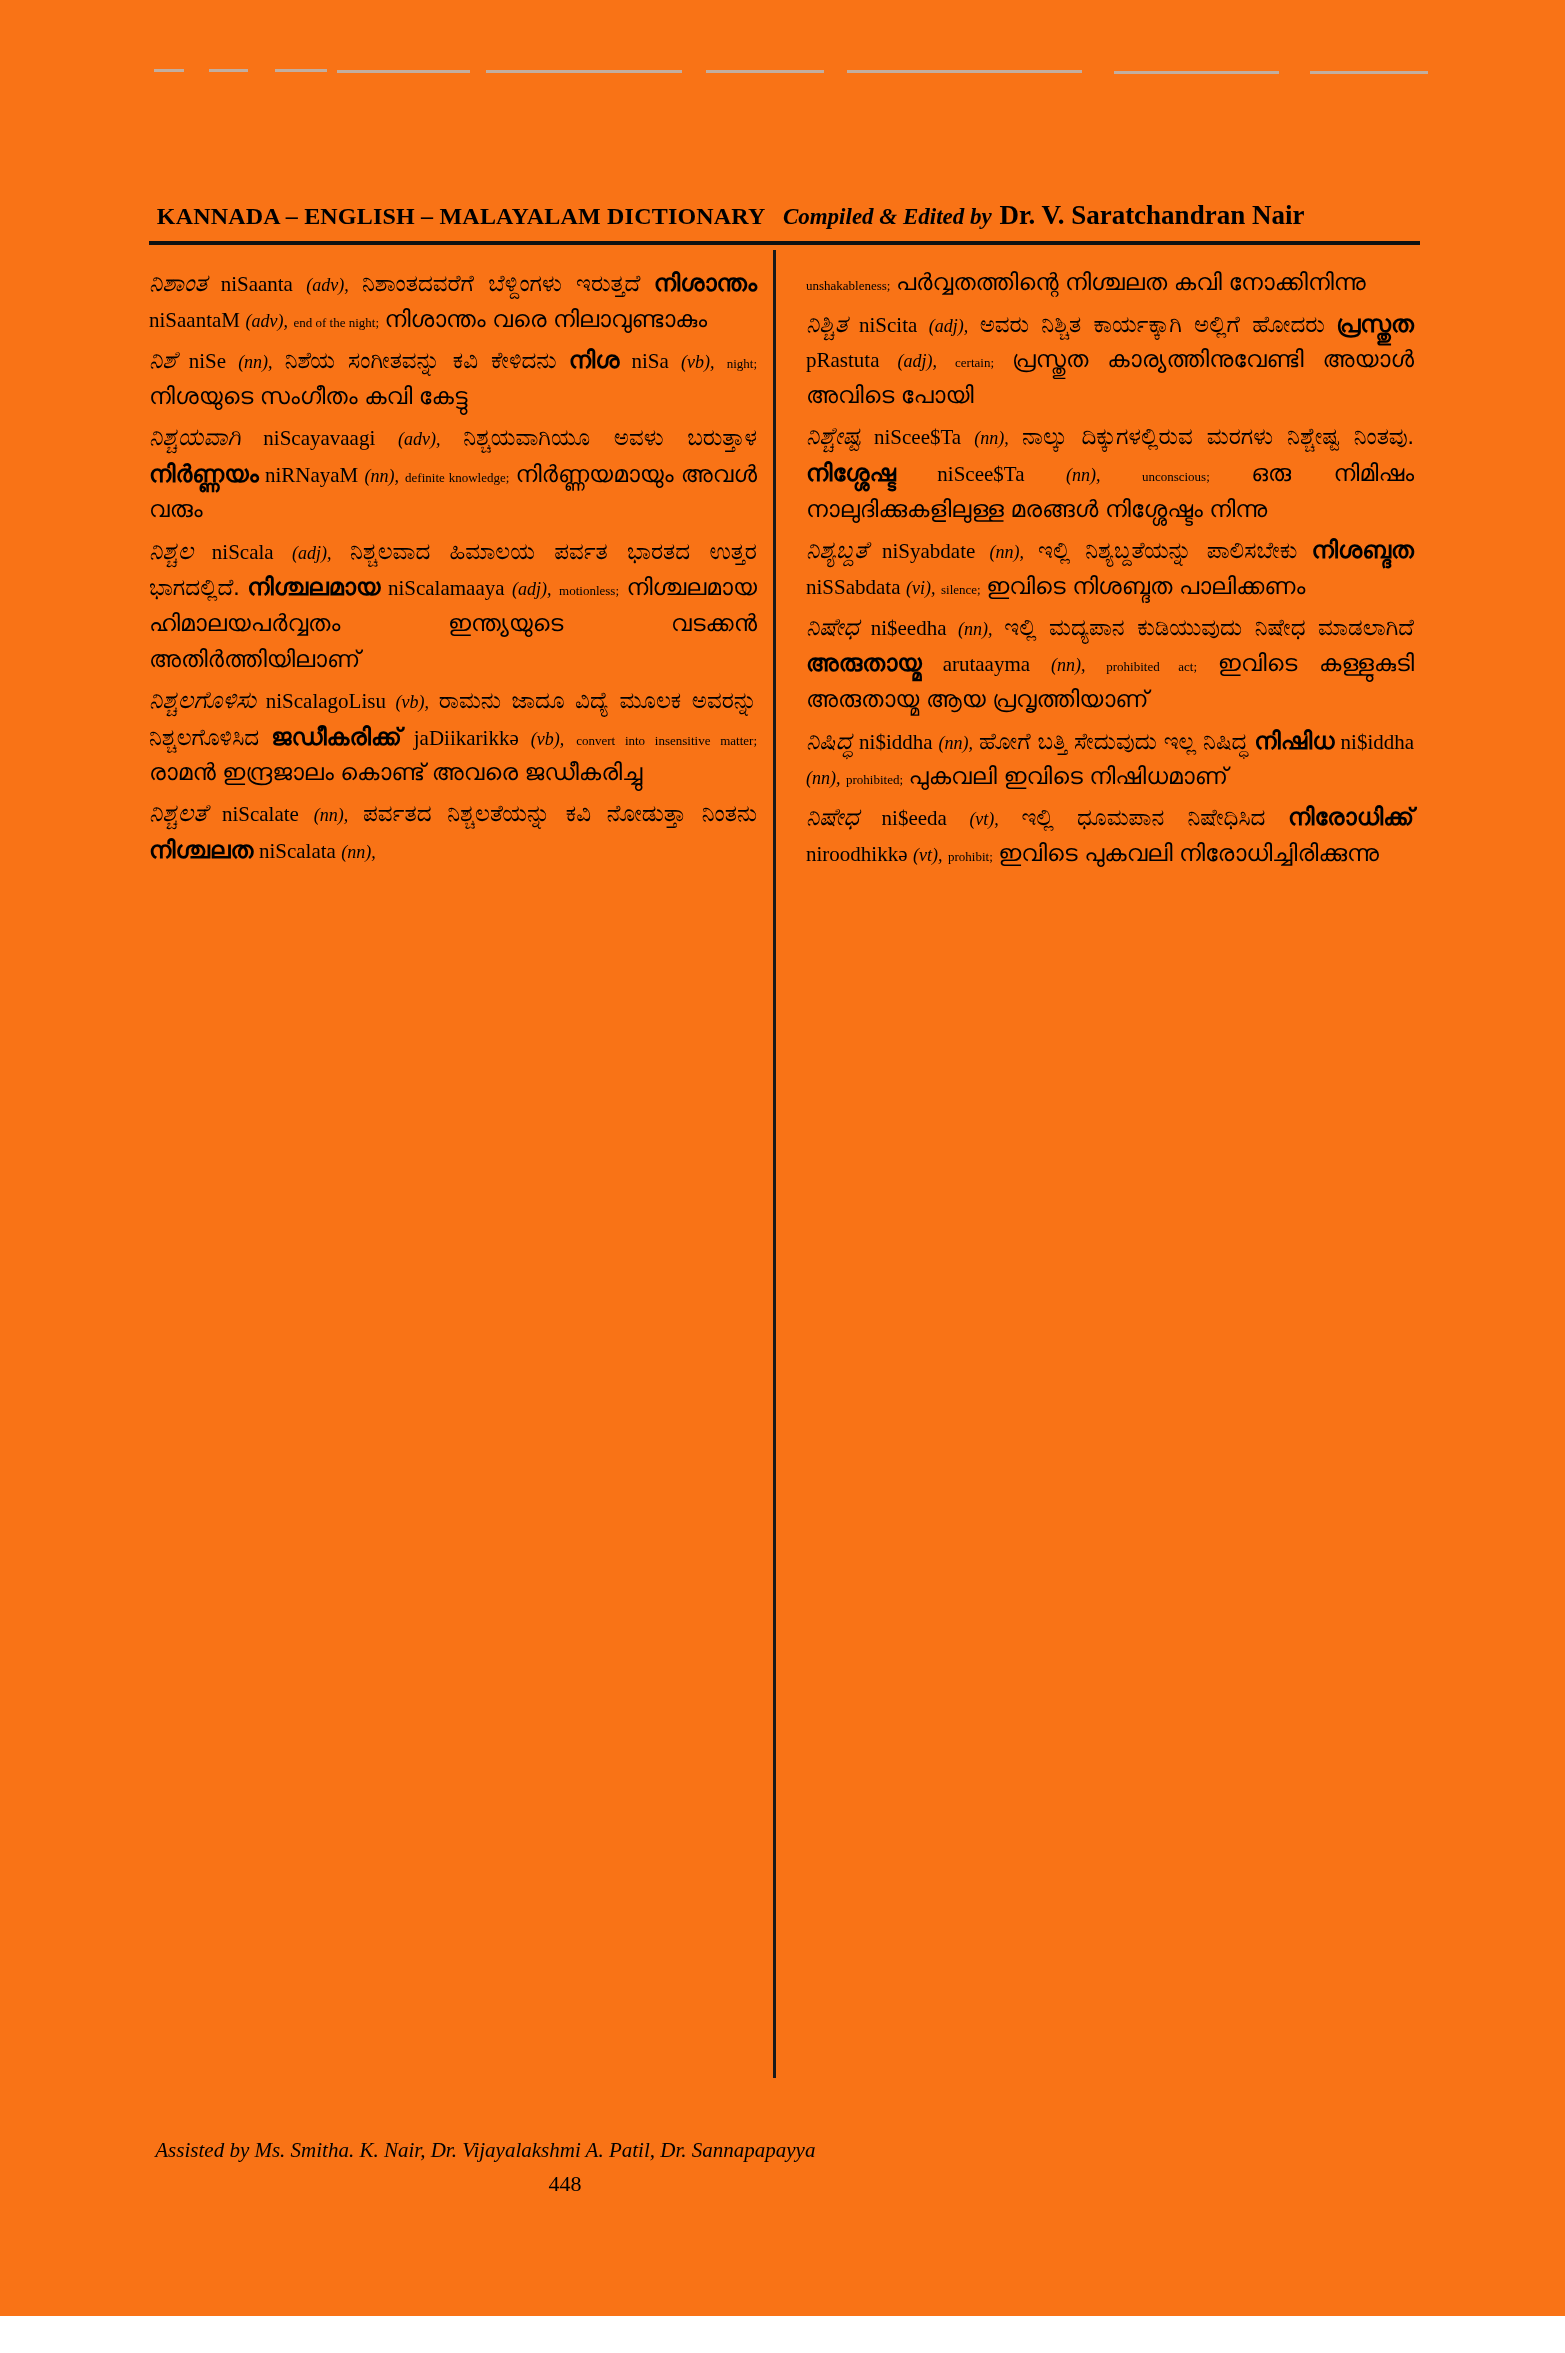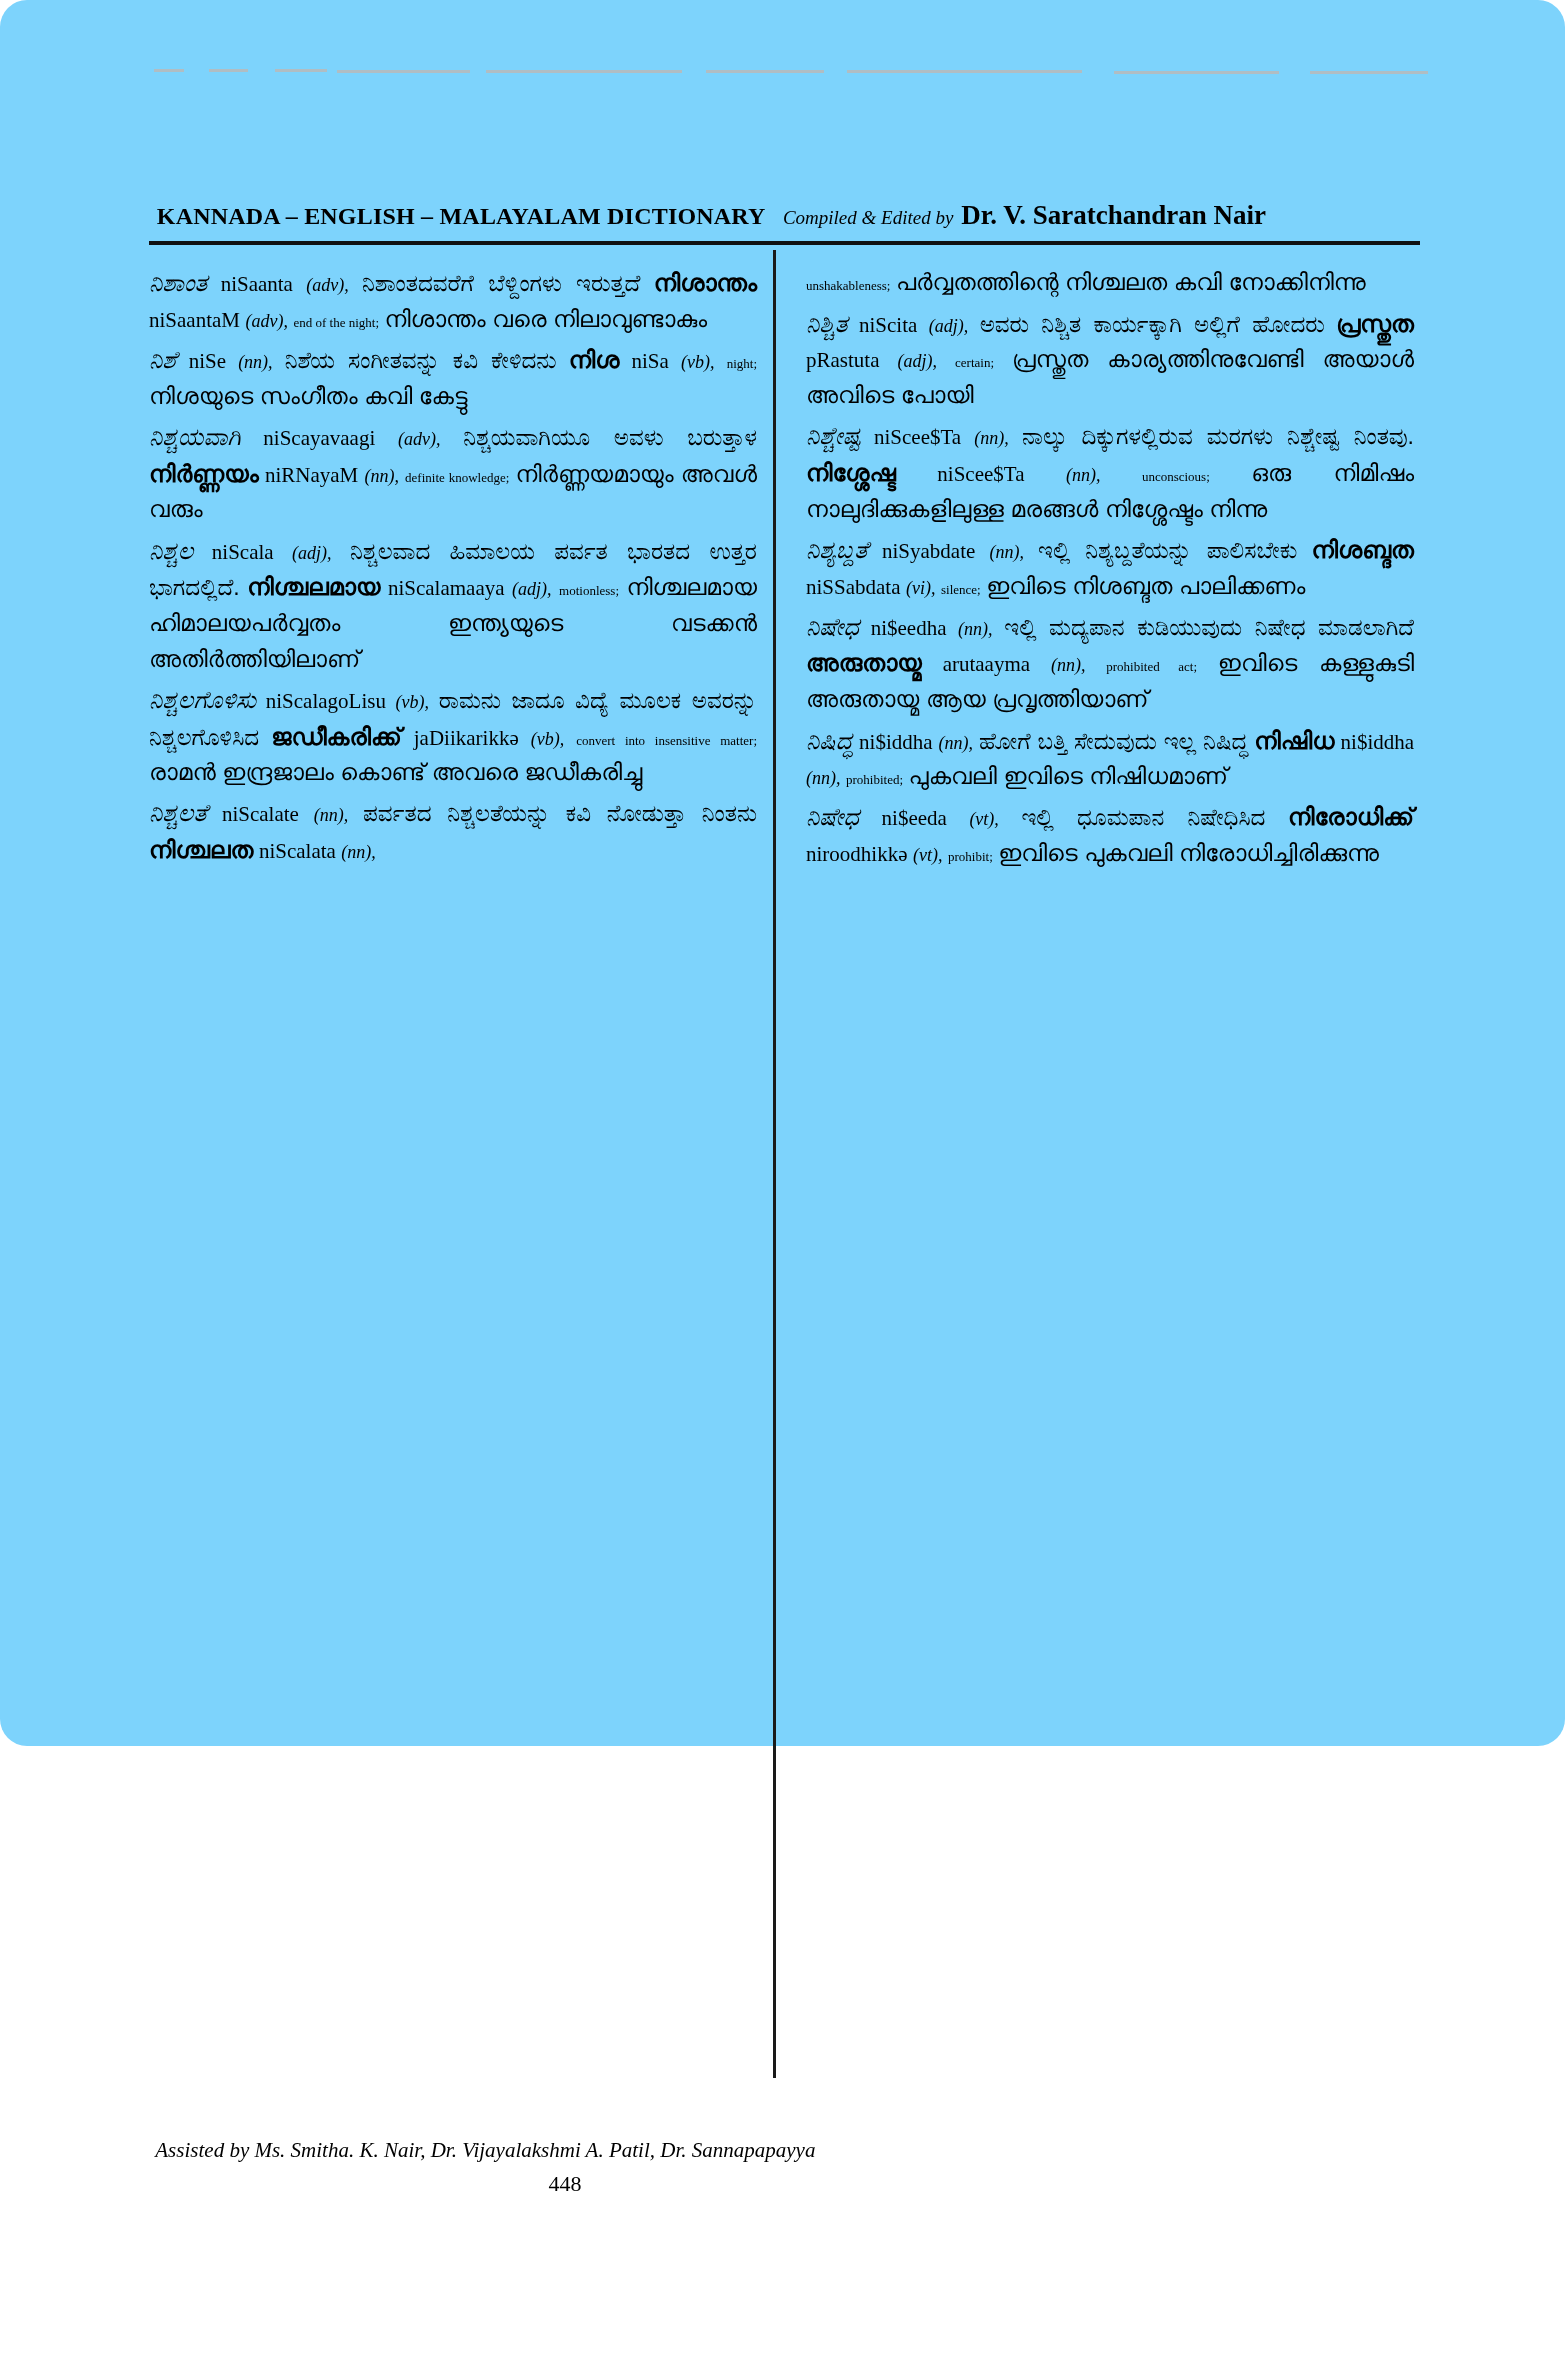--- a/index.html
+++ b/index.html
@@ -15,23 +15,22 @@
     color: #000;
     position: relative;
     overflow: hidden;
   }
 
   
   .page-sheet {
     position: absolute;
     left: 0; top: 0;
     width: 1565px;
-    height: 1746px;
-    background: #7dd3fc;
-    border-radius: 27px;
+    height: 2316px;
+    background: #f97316;
   }
 
   
   .scan-artifact {
     position: absolute;
     height: 3.1px;
     background: #b9b9b9;
     opacity: .85;
   }
   .scan-artifact.a1 { left: 154px;  top: 69px;  width: 30px; }
@@ -60,22 +59,23 @@
     white-space: nowrap;
     padding-left: 7.8px;
   }
   .header-title {
     font-weight: bold;
     font-size: 24px;
     letter-spacing: 0.2px;
   }
   .header-byline-italic {
     font-style: italic;
-    font-size: 19px;
+    font-size: 23px;
     margin-left: 17.3px;
+    font-weight: bold;
   }
   .header-byline-bold {
     font-weight: bold;
     font-size: 27px;
     margin-left: 7.8px;
   }
 
   .header-rule {
     margin-top: 10.2px;
     height: 3.9px;

